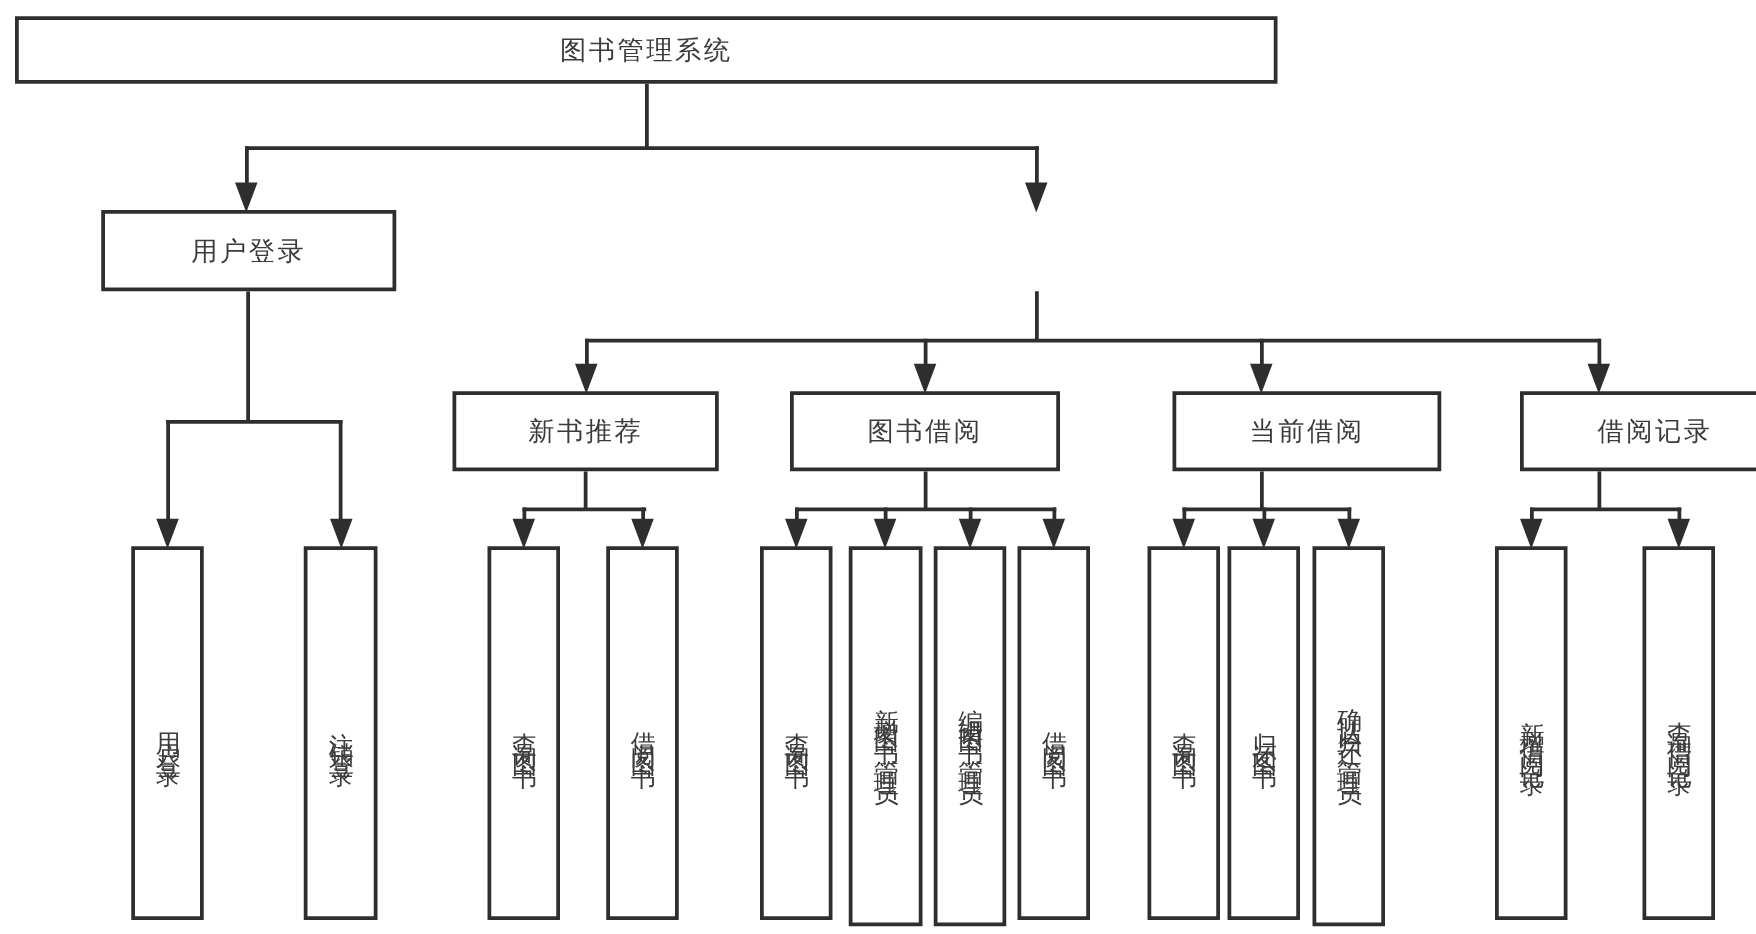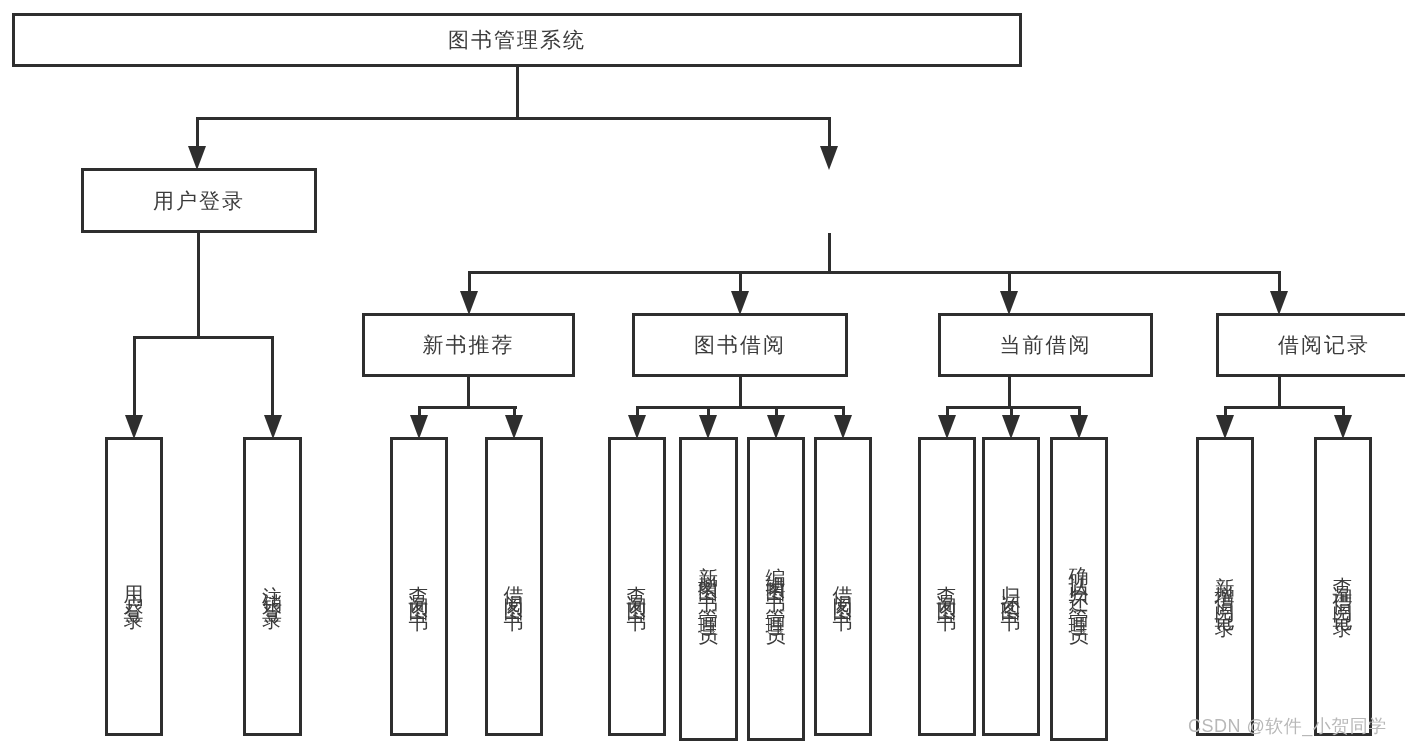--- a/index.html
+++ b/index.html
@@ -161,15 +161,14 @@
   <div class="box" style="left:1050px; top:437px; width:58px; height:304px;">
     <span class="vspan">确认归还（管理员）</span>
   </div>
   <div class="box" style="left:1196px; top:437px; width:58px; height:299px;">
     <span class="vspan">新增借阅记录</span>
   </div>
   <div class="box" style="left:1314px; top:437px; width:58px; height:299px;">
     <span class="vspan">查询借阅记录</span>
   </div>
 
-  <div id="watermark">CSDN @软件_小贺同学</div>
 
 </div>
 
 </body></html>

